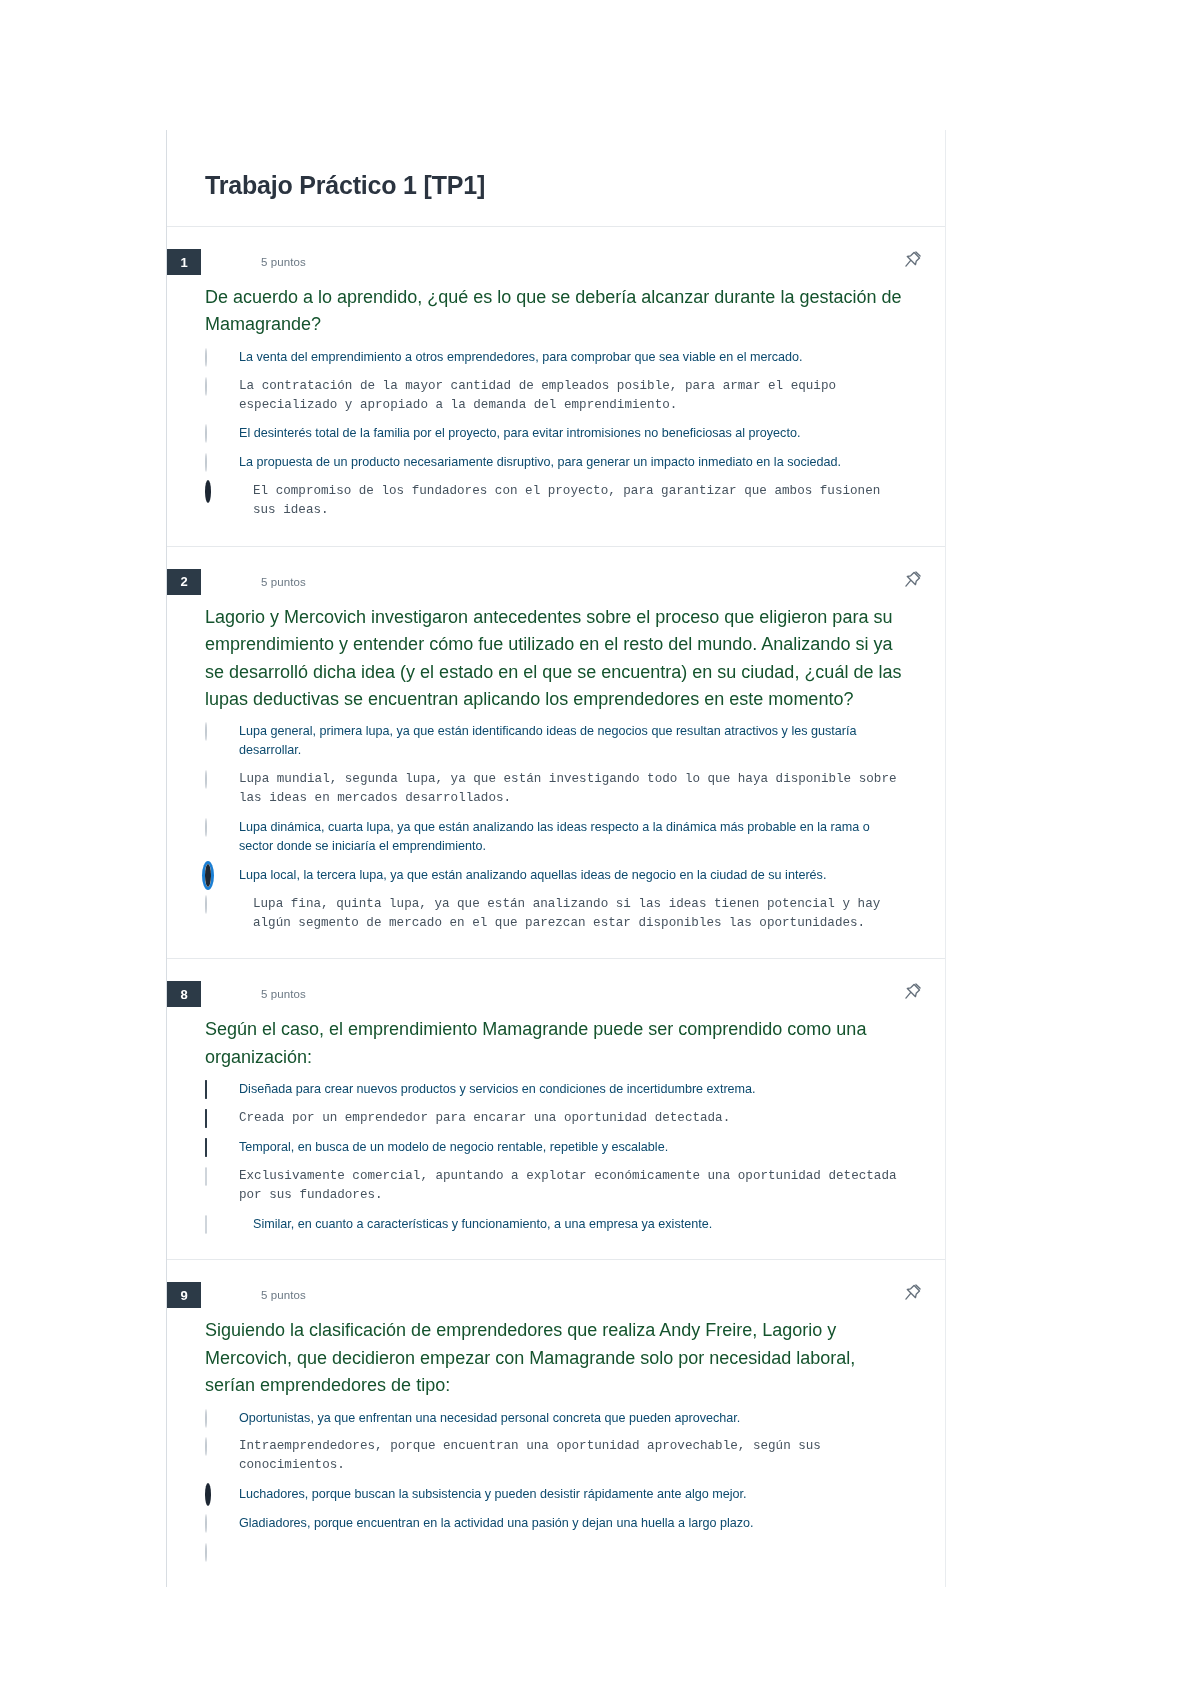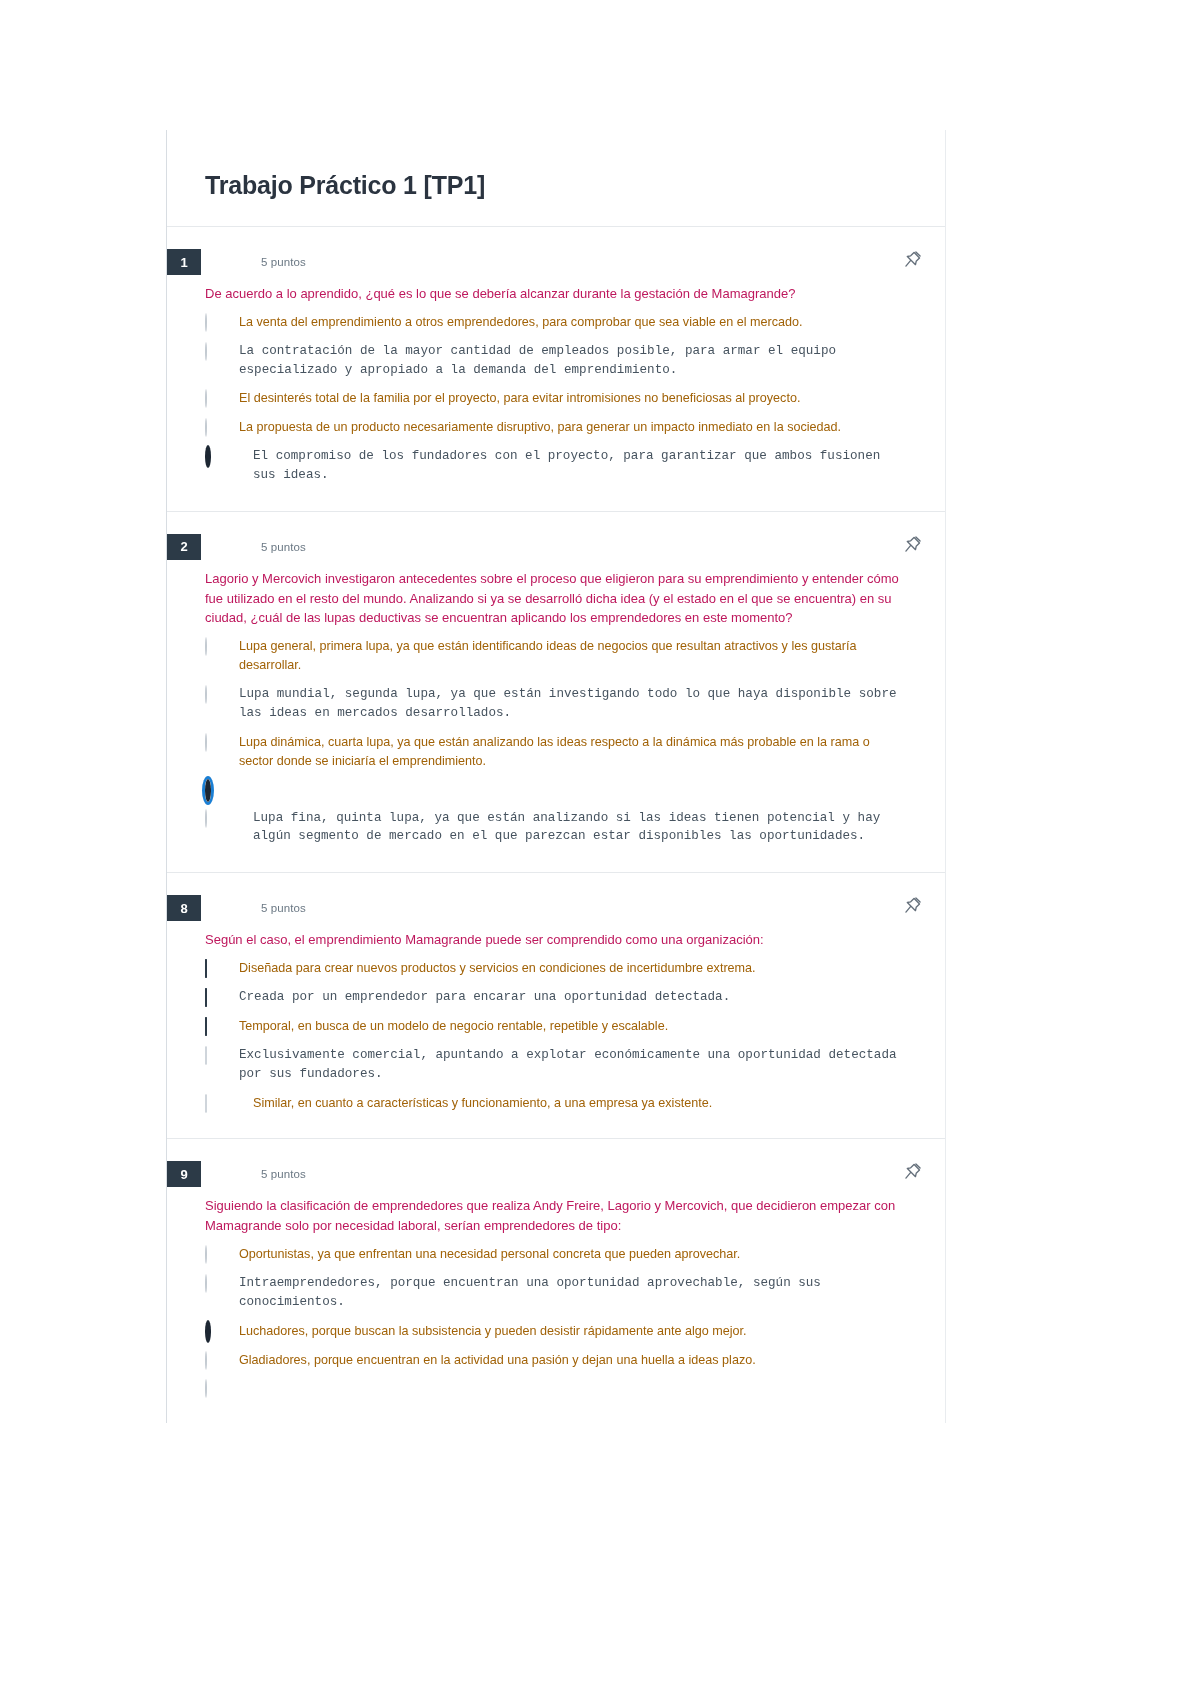--- a/index.html
+++ b/index.html
@@ -88,23 +88,23 @@
     right: 22px;
     top: 22px;
     width: 20px;
     height: 20px;
     color: #4a5764;
     opacity: 0.85;
   }
   .pin-icon svg { display: block; width: 100%; height: 100%; }
 
   .q-text {
-    font-size: 13px;
+    font-size: 18px;
     line-height: 1.52;
-    color: #be185d;
+    color: #14532d;
     margin: 0 0 9px 0;
     max-width: 714px;
   }
 
   
   .options { margin: 0; padding: 0; list-style: none; }
   .option {
     display: flex;
     align-items: flex-start;
     margin-bottom: 10px;
@@ -173,21 +173,21 @@
     width: 4px;
     height: 8px;
     border: solid #ffffff;
     border-width: 0 1.8px 1.8px 0;
     transform: rotate(43deg);
   }
 
   .opt-label {
     font-size: 12.6px;
     line-height: 1.5;
-    color: #a16207;
+    color: #0c4a6e;
     max-width: 688px;
   }
 
   
   .soft  { color: #46535f; font-family: Liberation Mono, monospace; }
 </style>
 </head>
 <body>
 
 <div class="page">
@@ -251,20 +251,21 @@
             <li class="option">
               <span class="opt-control"><span class="radio"></span></span>
               <span class="opt-label soft">Lupa mundial, segunda lupa, ya que están investigando todo lo que haya disponible sobre las ideas en mercados desarrollados.</span>
             </li>
             <li class="option">
               <span class="opt-control"><span class="radio"></span></span>
               <span class="opt-label">Lupa dinámica, cuarta lupa, ya que están analizando las ideas respecto a la dinámica más probable en la rama o sector donde se iniciaría el emprendimiento.</span>
             </li>
             <li class="option">
               <span class="opt-control"><span class="radio selected focused"></span></span>
+              <span class="opt-label">Lupa local, la tercera lupa, ya que están analizando aquellas ideas de negocio en la ciudad de su interés.</span>
             </li>
             <li class="option">
               <span class="opt-control"><span class="radio"></span></span>
               <span class="opt-label soft">Lupa fina, quinta lupa, ya que están analizando si las ideas tienen potencial y hay algún segmento de mercado en el que parezcan estar disponibles las oportunidades.</span>
             </li>
           </ul>
         </div>
         <div class="question">
           <div class="q-head">
             <div class="q-number">8</div>
@@ -318,21 +319,21 @@
             <li class="option">
               <span class="opt-control"><span class="radio"></span></span>
               <span class="opt-label soft">Intraemprendedores, porque encuentran una oportunidad aprovechable, según sus conocimientos.</span>
             </li>
             <li class="option">
               <span class="opt-control"><span class="radio selected"></span></span>
               <span class="opt-label">Luchadores, porque buscan la subsistencia y pueden desistir rápidamente ante algo mejor.</span>
             </li>
             <li class="option">
               <span class="opt-control"><span class="radio"></span></span>
-              <span class="opt-label">Gladiadores, porque encuentran en la actividad una pasión y dejan una huella a ideas plazo.</span>
+              <span class="opt-label">Gladiadores, porque encuentran en la actividad una pasión y dejan una huella a largo plazo.</span>
             </li>
             <li class="option">
               <span class="opt-control"><span class="radio"></span></span>
             </li>
           </ul>
         </div>
       </div>
 
   </div>
 </div>

